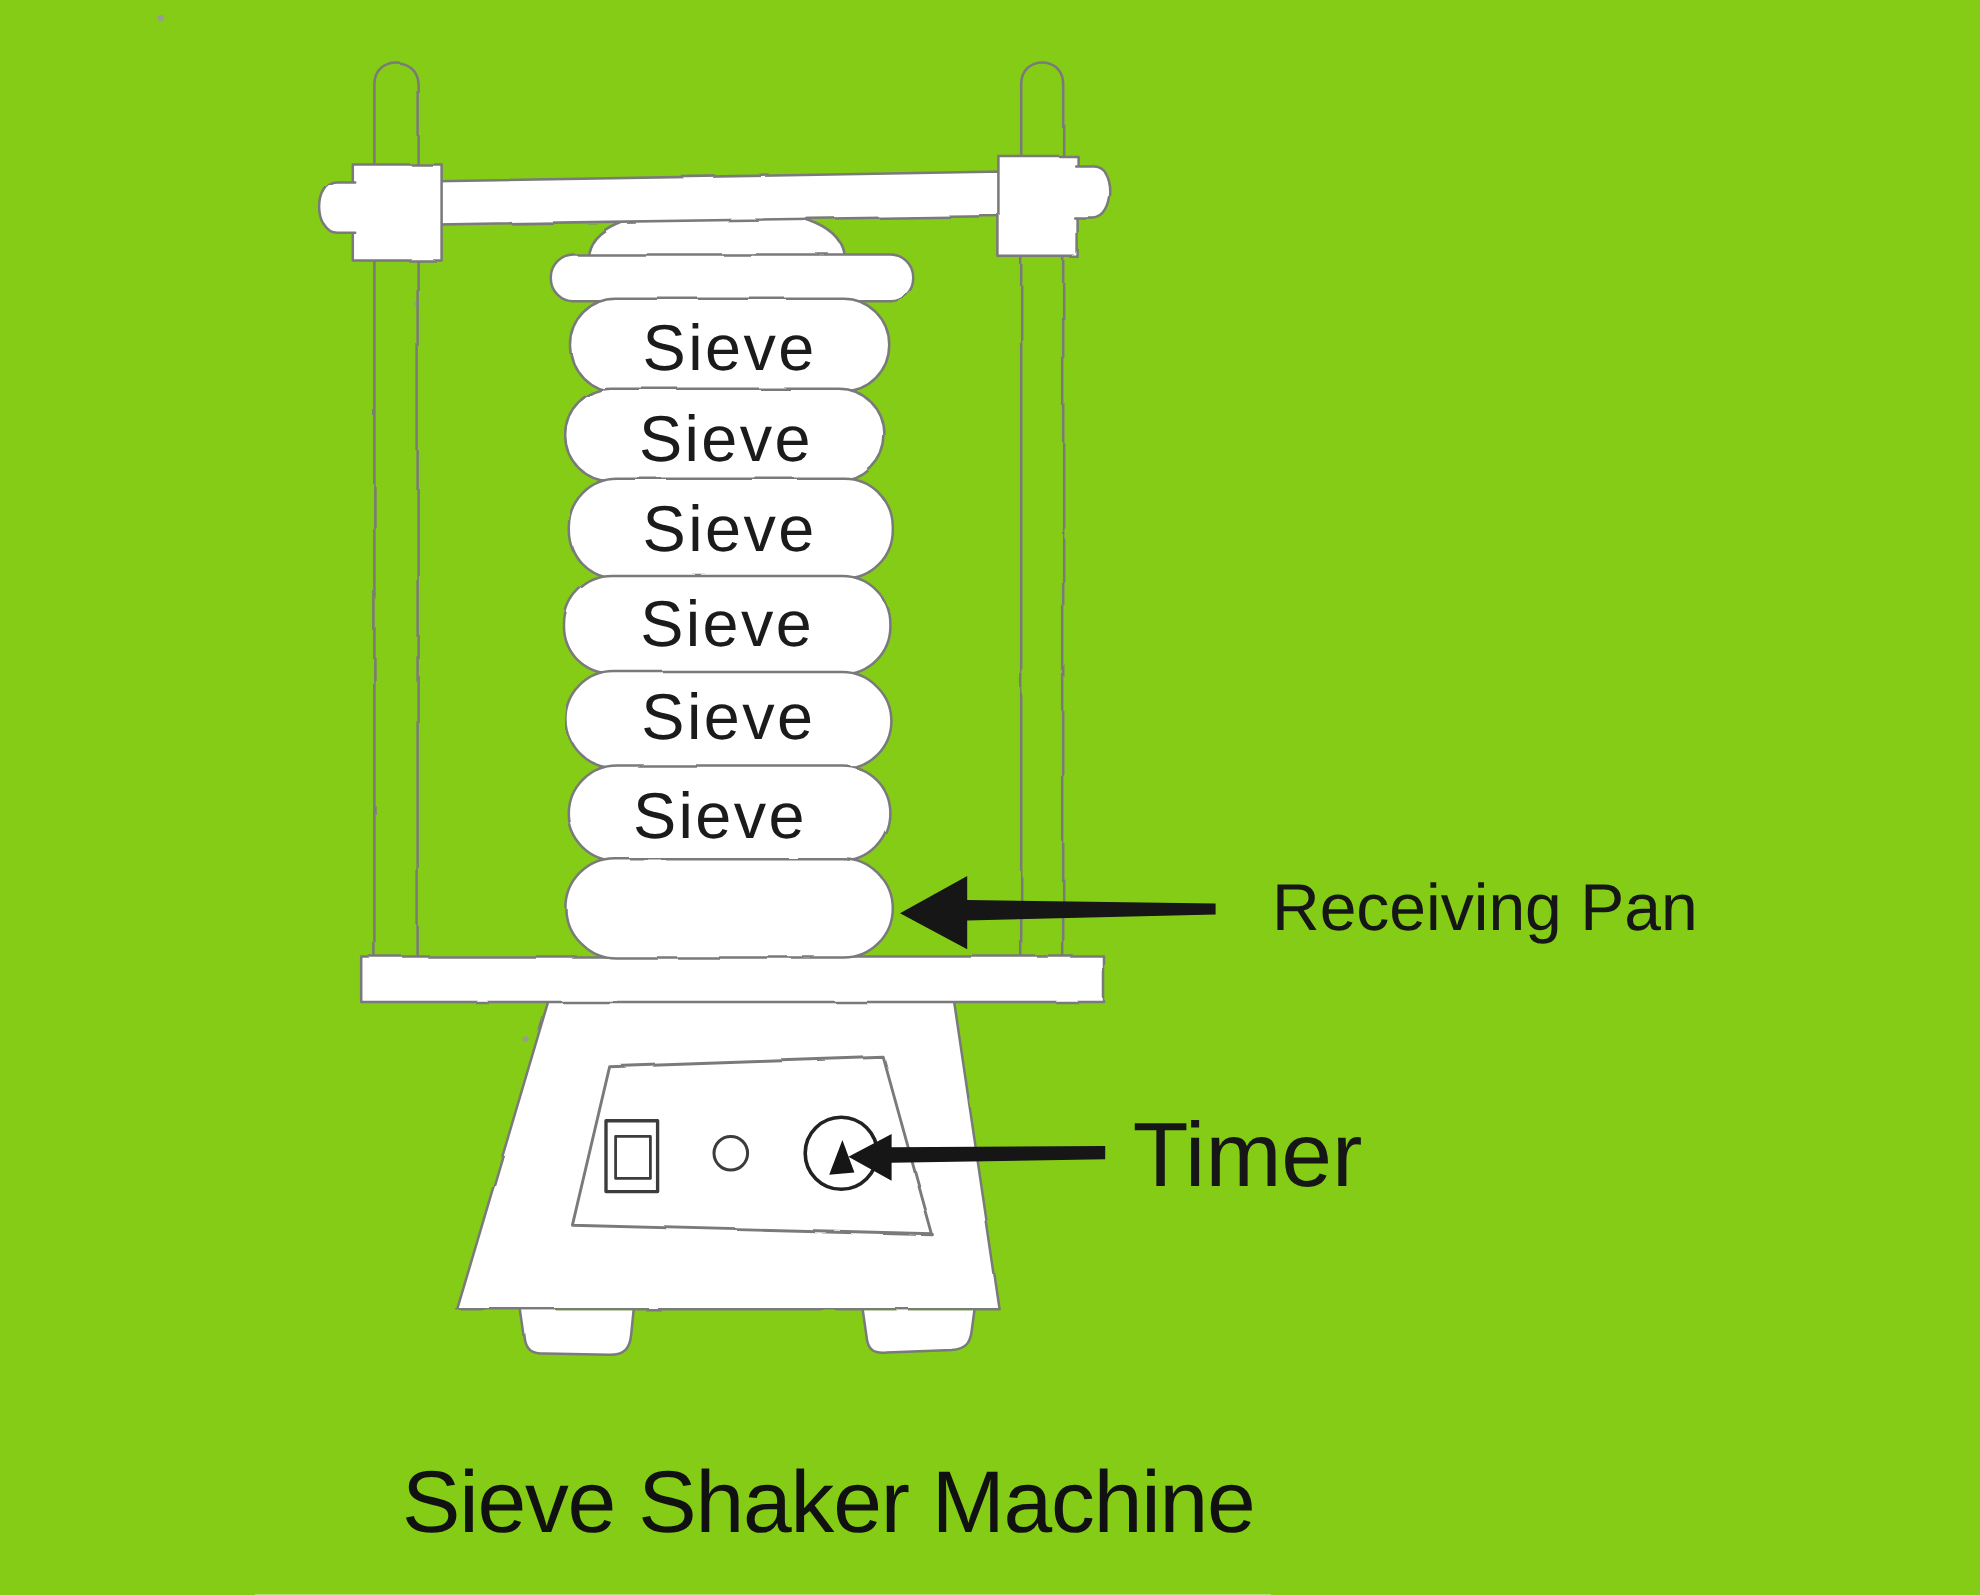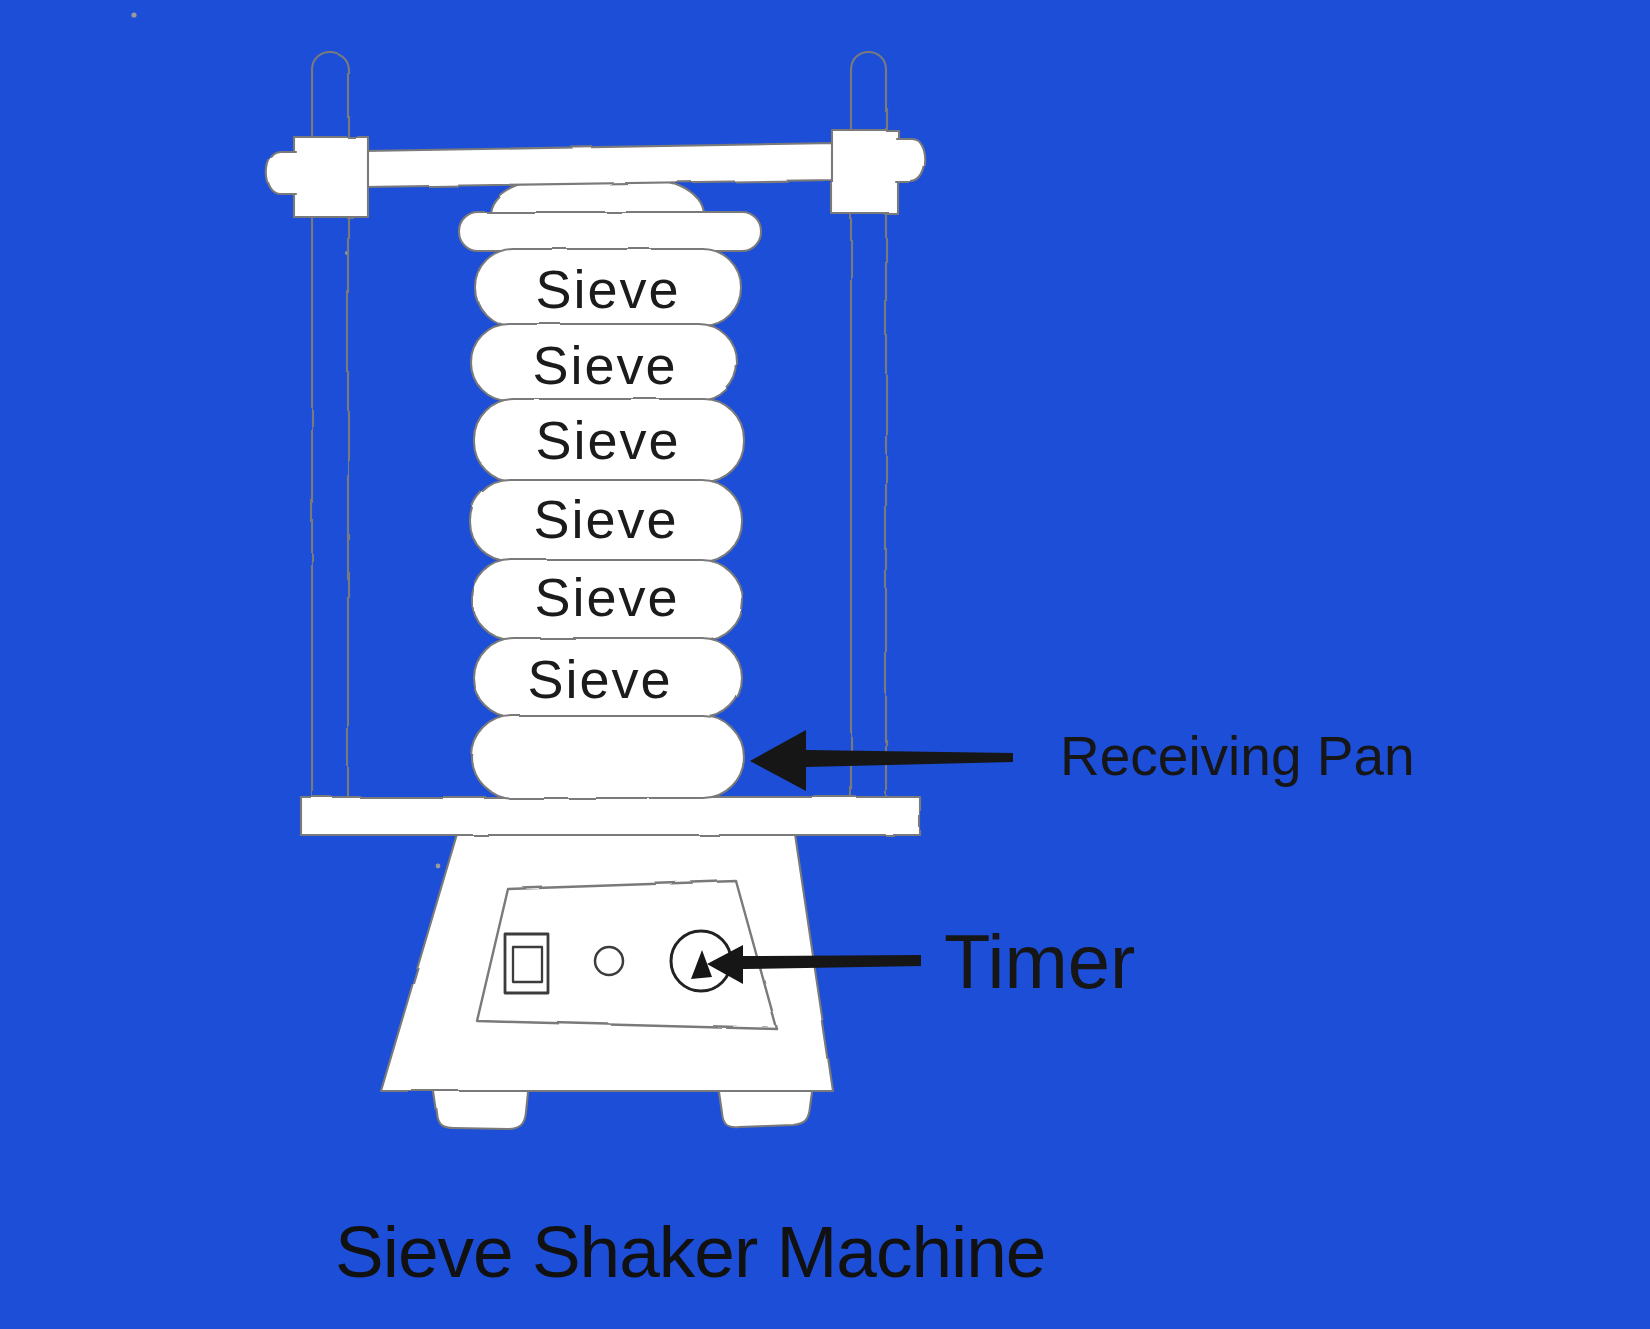--- a/index.html
+++ b/index.html
@@ -1,19 +1,19 @@
 <!DOCTYPE html>
 <html><head>
 <meta charset="utf-8">
 <style>
   html,body{margin:0;padding:0;background:#ffffff;}
   .page{
     position:relative;
     width:1650px;height:1329px;
-    background:#1d4ed8;
+    background:#84cc16;
     overflow:hidden;
     font-family:"Liberation Sans", sans-serif;
   }
   svg{display:block;}
   .pencil{stroke:#7a7a7a;stroke-width:2.1;fill:#ffffff;stroke-linecap:round;stroke-linejoin:round;}
   .pencil-open{stroke:#7a7a7a;stroke-width:2.1;fill:none;stroke-linecap:round;stroke-linejoin:round;}
   .panel-ink{stroke:#3c3c3c;stroke-width:2.8;fill:#ffffff;stroke-linecap:round;stroke-linejoin:round;}
   .ink{fill:#161616;stroke:none;}
   .sieve-text{
     font-family:"Liberation Sans", sans-serif;

